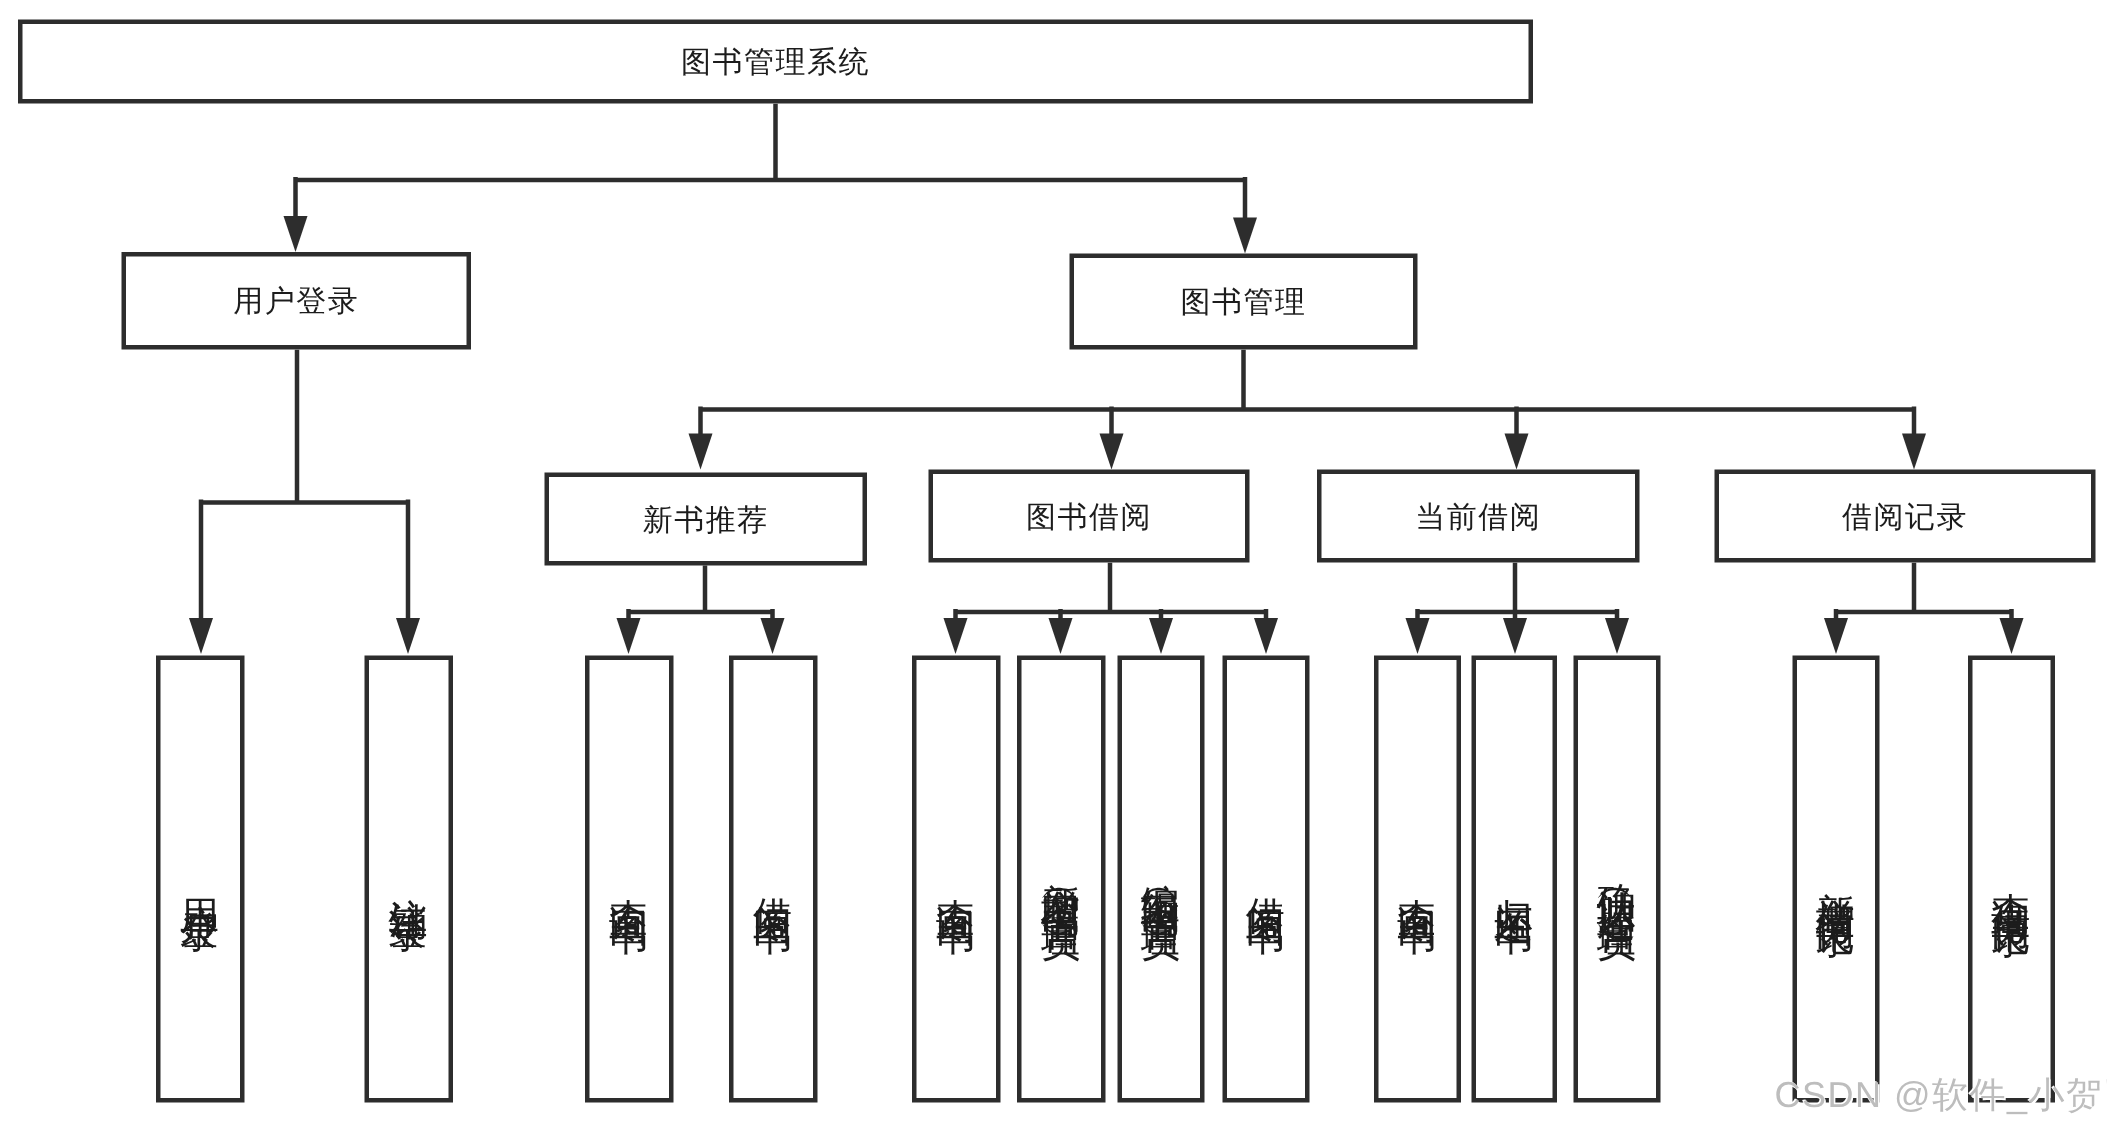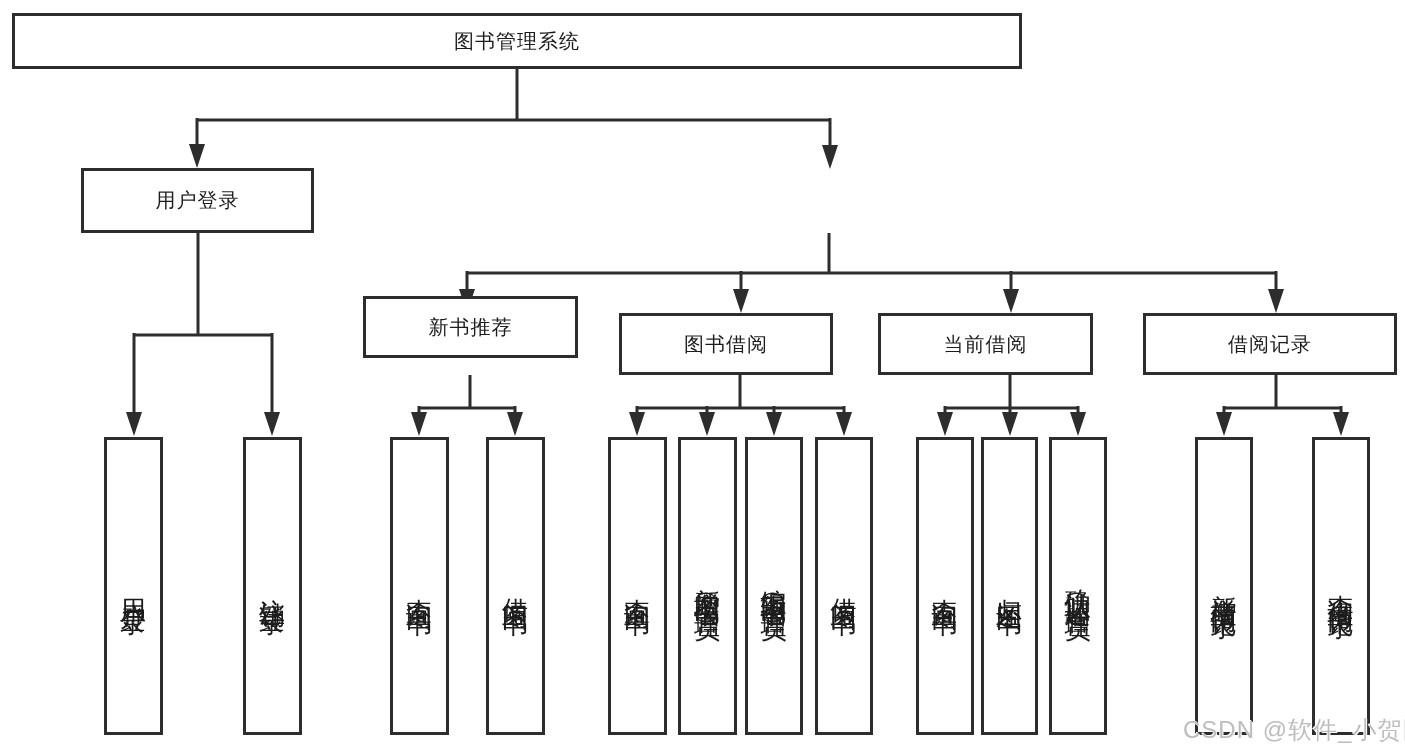--- a/index.html
+++ b/index.html
@@ -2,20 +2,21 @@
 <html><head>
 <meta charset="utf-8">
 <style>
   html,body{margin:0;padding:0;background:#ffffff;}
   .canvas{
     position:relative;
     width:1405px;height:747px;
     background:#ffffff;
     font-family:"Liberation Sans","DejaVu Sans",sans-serif;
     overflow:hidden;
+    border-radius:32px;
   }
   .connectors{position:absolute;left:0;top:0;z-index:1;}
   .node{
     position:absolute;
     box-sizing:border-box;
     background:#ffffff;
     border:3px solid #2d2d2d;
     display:flex;align-items:center;justify-content:center;
     color:#1c1c1c;
     z-index:2;
@@ -92,22 +93,25 @@
     </g>
   </svg>
 
   <div class="node node-h" style="left:12px;top:13px;width:1010px;height:56px">
     <span>图书管理系统</span>
   </div>
 
   <div class="node node-h" style="left:81px;top:168px;width:233px;height:65px">
     <span>用户登录</span>
   </div>
+  <div class="node node-h" style="left:713px;top:169px;width:232px;height:64px">
+    <span>图书管理</span>
+  </div>
 
-  <div class="node node-h" style="left:363px;top:296px;width:215px;height:62px">
+  <div class="node node-h" style="left:363px;top:315px;width:215px;height:62px">
     <span>新书推荐</span>
   </div>
   <div class="node node-h" style="left:619px;top:313px;width:214px;height:62px">
     <span>图书借阅</span>
   </div>
   <div class="node node-h" style="left:878px;top:313px;width:215px;height:62px">
     <span>当前借阅</span>
   </div>
   <div class="node node-h" style="left:1143px;top:313px;width:254px;height:62px">
     <span>借阅记录</span>

